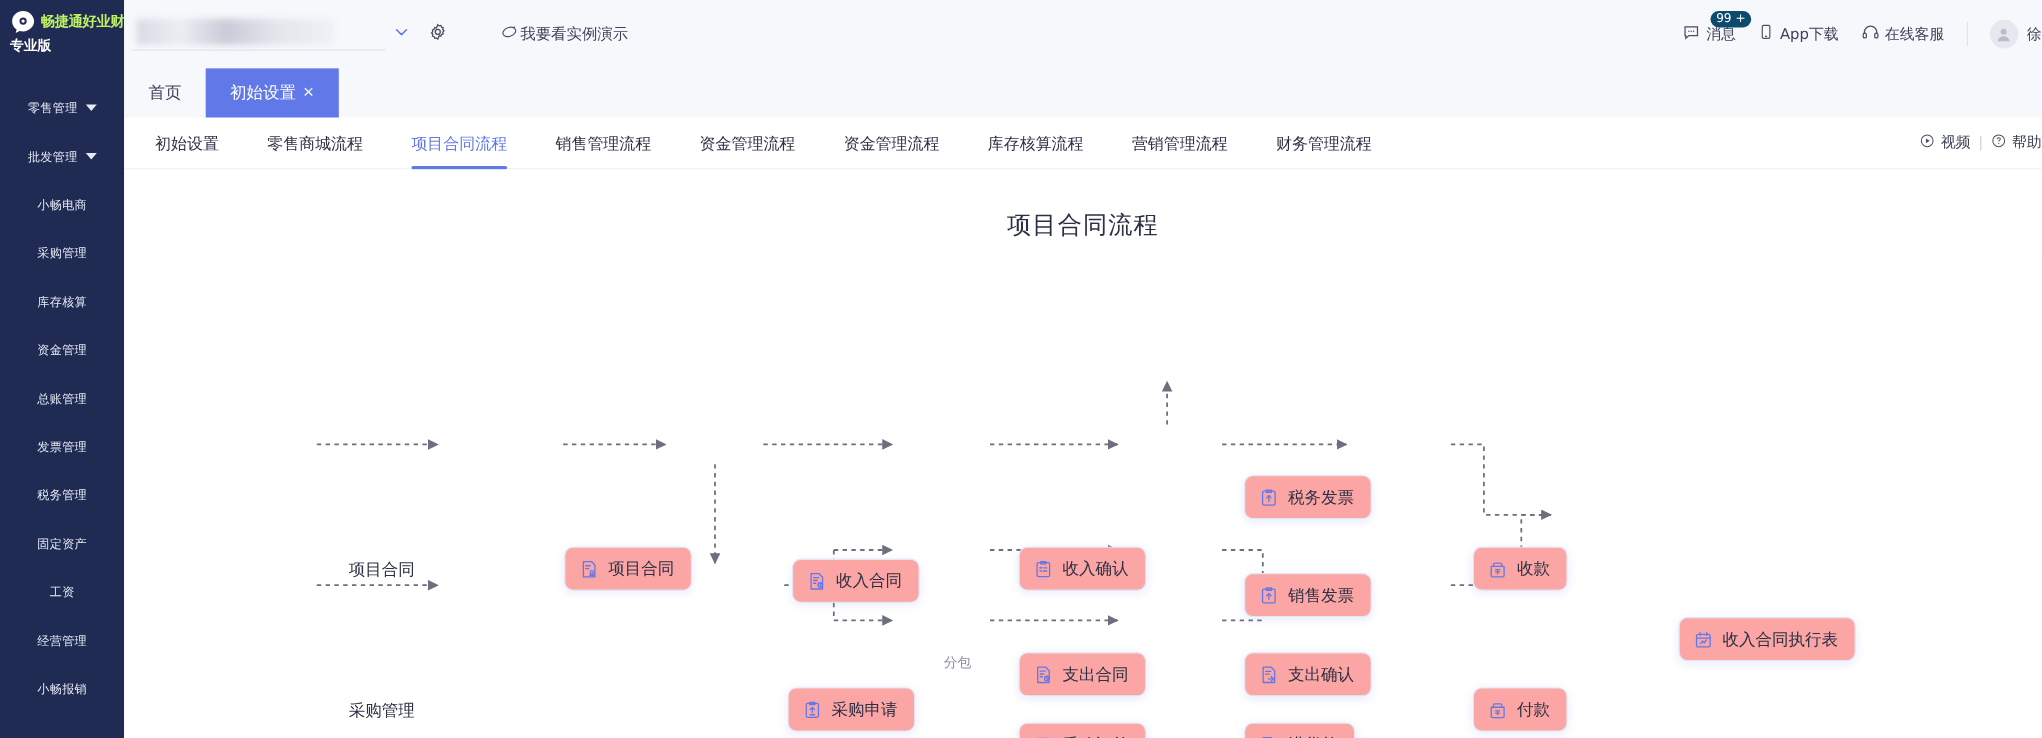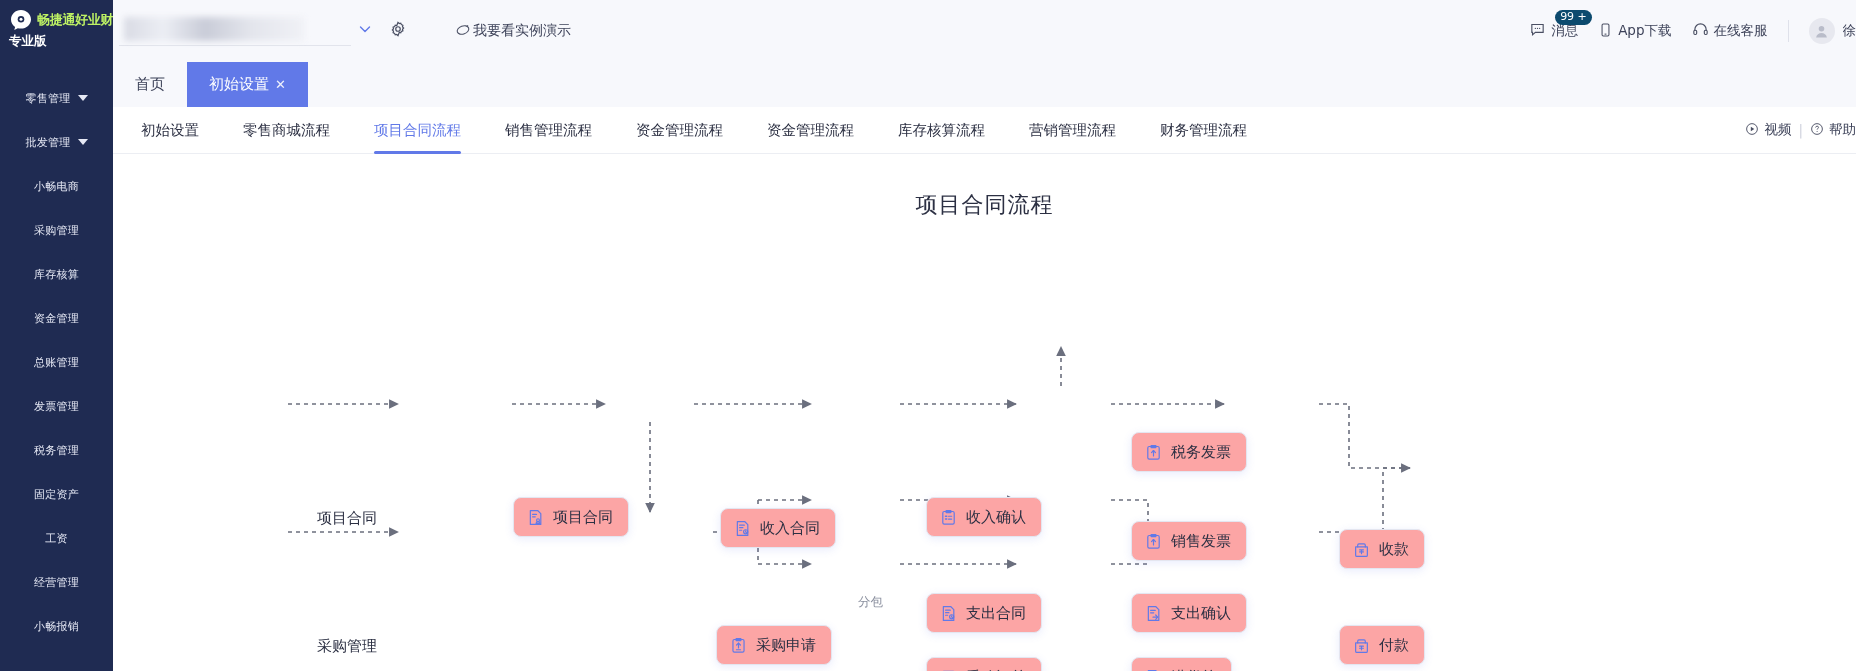--- a/index.html
+++ b/index.html
@@ -400,29 +400,40 @@
             <span style="display: flex;">
               <svg class="nico" viewBox="0 0 24 24" width="19" height="19" fill="none" stroke="#6179e8" stroke-width="1.5" stroke-linecap="round" stroke-linejoin="round">
                 <rect x="4.8" y="4.4" width="14.4" height="16" rx="1.8"></rect>
                 <path d="M9 3.2h6v2.6H9z"></path>
                 <path d="M12 16.4V9.6"></path>
                 <path d="M9.5 12.1L12 9.5l2.5 2.6"></path>
               </svg>
             </span>
             <span>销售发票</span>
           </div>
-          <div class="node" style="left: 1226px; top: 343px; margin-top: 32px;">
+          <div class="node" style="left: 1226px; top: 343px;">
             <span style="display: flex;">
               <svg class="nico" viewBox="0 0 24 24" width="19" height="19" fill="none" stroke="#6179e8" stroke-width="1.5" stroke-linecap="round" stroke-linejoin="round">
                 <path d="M4.6 8.8h14.8v10.4a1.6 1.6 0 01-1.6 1.6H6.2a1.6 1.6 0 01-1.6-1.6z"></path>
                 <path d="M7.2 8.8V6.6a1.6 1.6 0 011.6-1.6h6.4a1.6 1.6 0 011.6 1.6v2.2"></path>
                 <path d="M9.6 12.4h4.8M9.6 15h4.8M12 12.4v5"></path>
               </svg>
             </span>
             <span>收款</span>
+          </div>
+          <div class="node" style="left: 1413px; top: 407px;">
+            <span style="display: flex;">
+              <svg class="nico" viewBox="0 0 24 24" width="19" height="19" fill="none" stroke="#6179e8" stroke-width="1.5" stroke-linecap="round" stroke-linejoin="round">
+                <rect x="4.2" y="6" width="15.6" height="14.4" rx="1.8"></rect>
+                <path d="M4.2 10.2h15.6"></path>
+                <path d="M8.2 4v3.2M15.8 4v3.2"></path>
+                <path d="M8.6 16.6l2.4-3 2 2.2 2.4-3.4"></path>
+              </svg>
+            </span>
+            <span>收入合同执行表</span>
           </div>
           <div class="node" style="left: 813px; top: 439px;">
             <span style="display: flex;">
               <svg class="nico" viewBox="0 0 24 24" width="19" height="19" fill="none" stroke="#6179e8" stroke-width="1.5" stroke-linecap="round" stroke-linejoin="round">
                 <path d="M5.5 3.2h9.2l4 4v13.6H5.5z"></path>
                 <path d="M8.3 7.8h6"></path>
                 <path d="M8.3 11h4.2"></path>
                 <path d="M8.3 14.2h2.6"></path>
                 <circle cx="16" cy="16.2" r="2.6"></circle>
                 <path d="M16 14.9v1.4l.9.8"></path>

